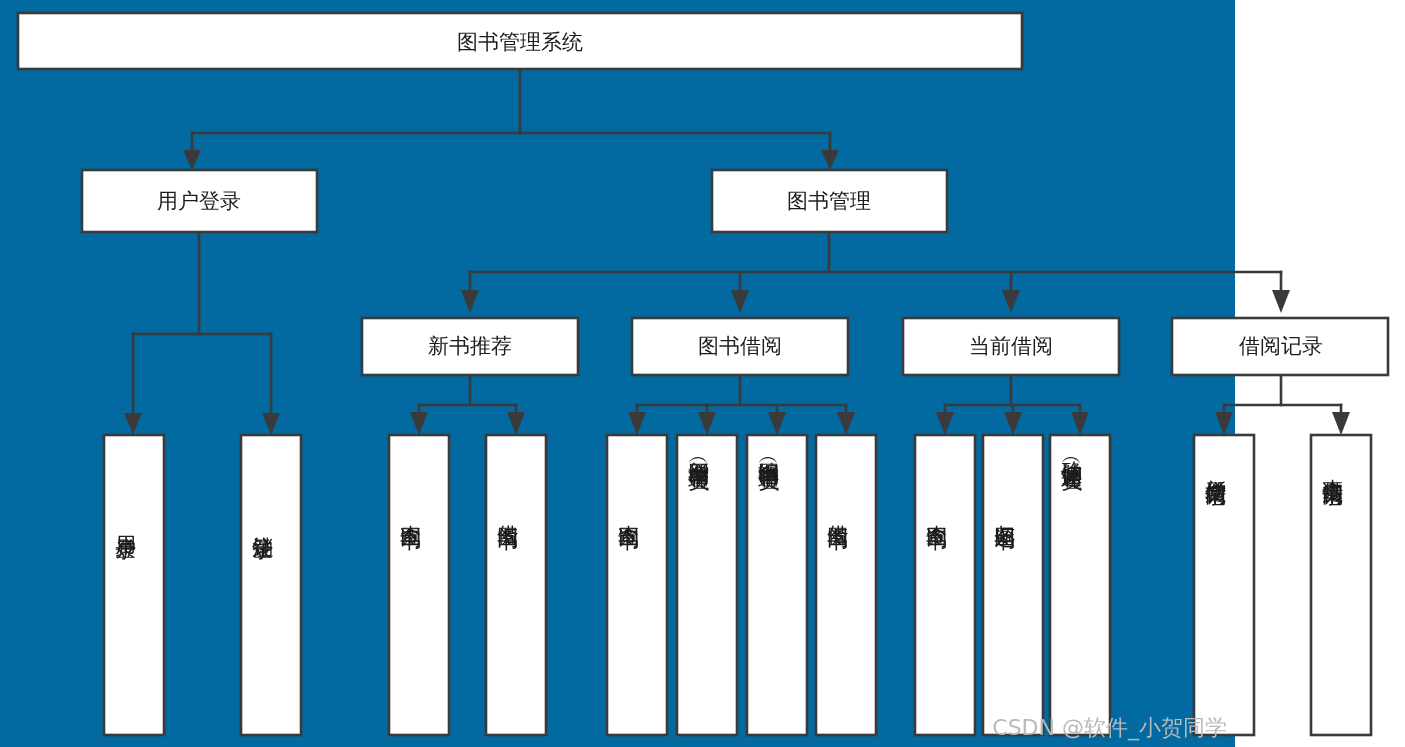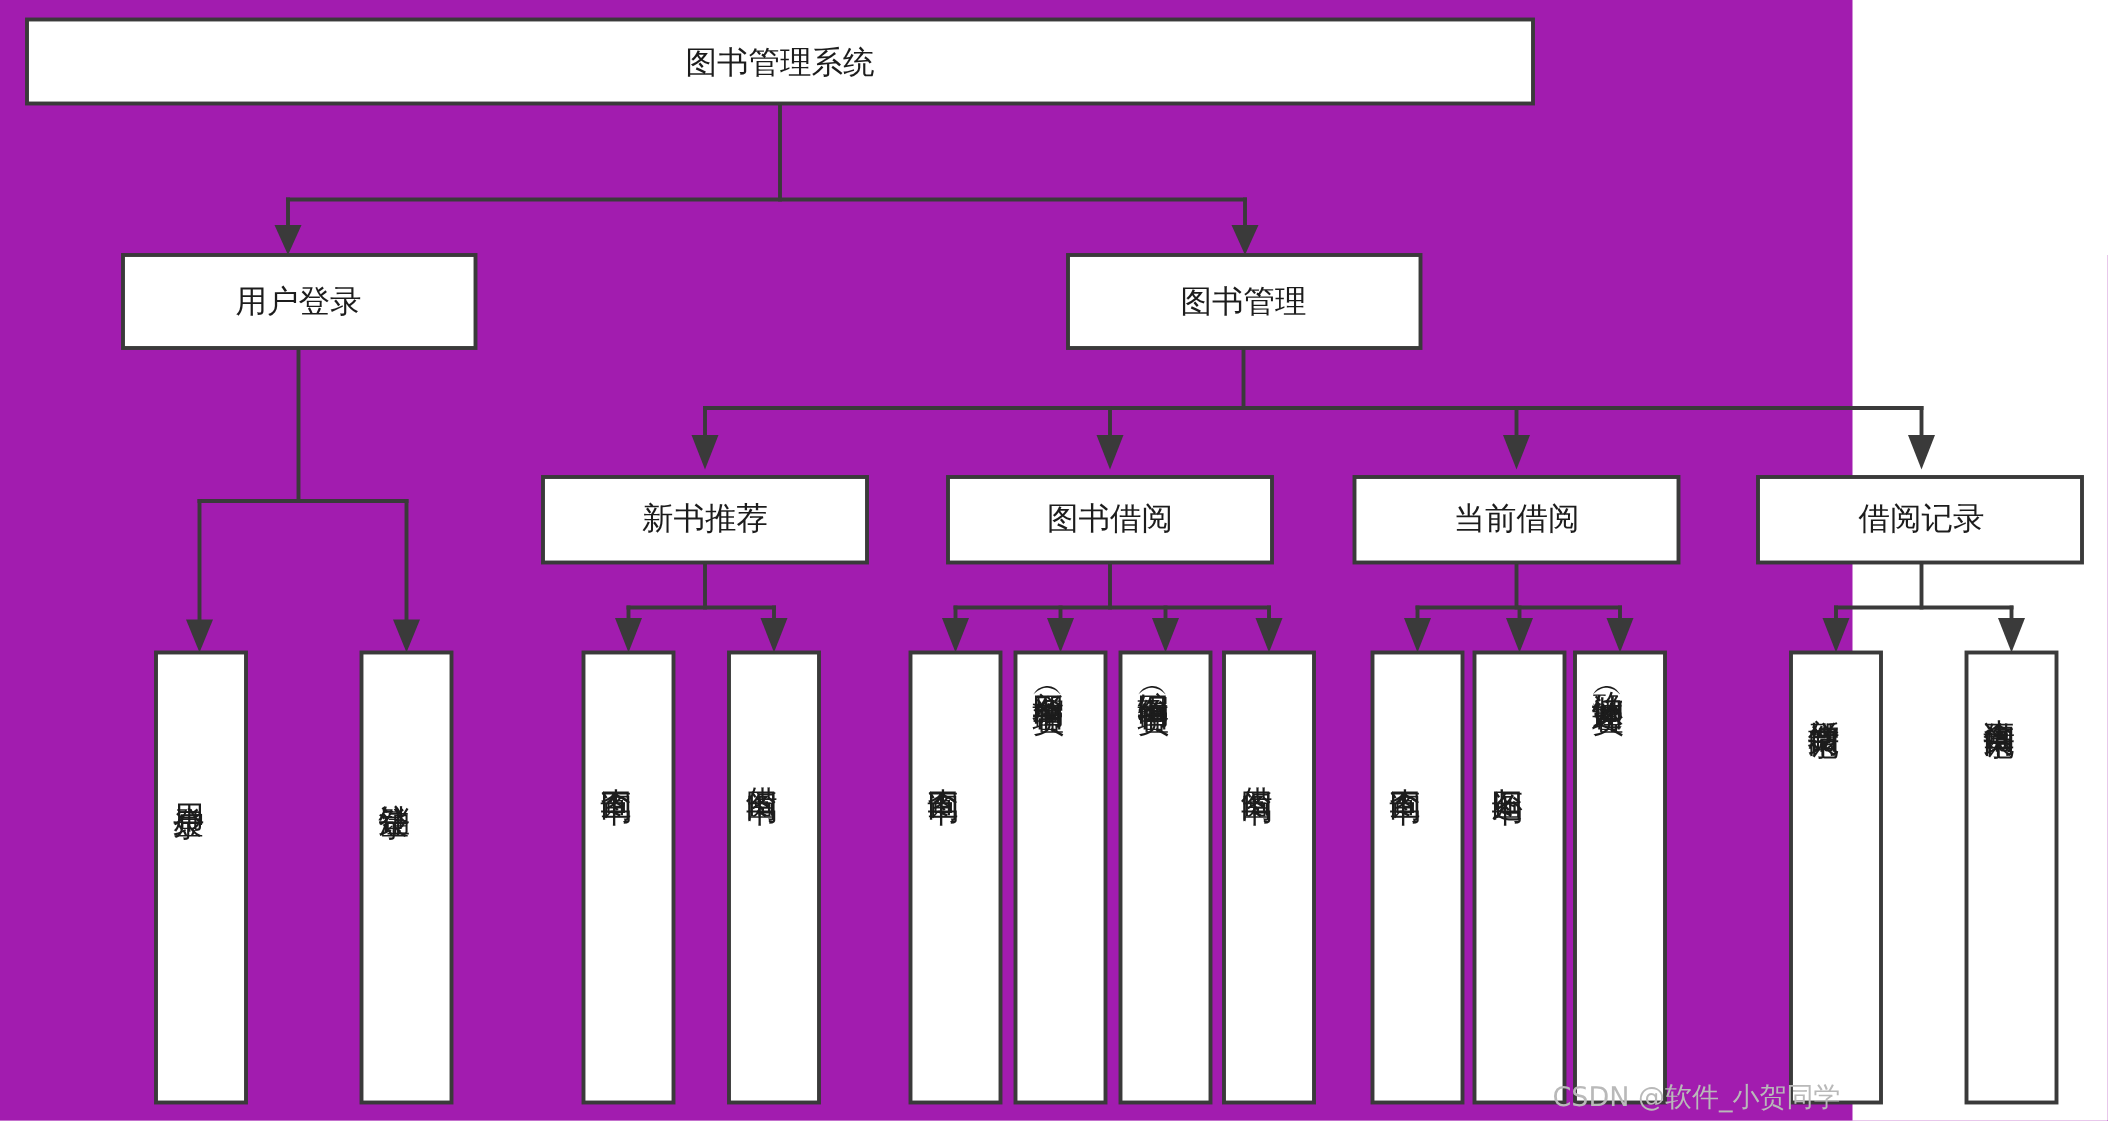--- a/index.html
+++ b/index.html
@@ -11,21 +11,21 @@
   body {
     width: 1405px;
     height: 747px;
     font-family: "DejaVu Sans", "Liberation Sans", sans-serif;
     overflow: hidden;
   }
   #diagram-root {
     position: relative;
     width: 1235px;
     height: 747px;
-    background: #a21caf;
+    background: #0369a1;
   }
   svg#diagram-svg {
     position: absolute;
     left: 0;
     top: 0;
     width: 1405px;
     height: 747px;
     display: block;
   }
   .node-box {
@@ -58,21 +58,21 @@
     text-orientation: upright;
     dominant-baseline: hanging;
     text-anchor: start;
     letter-spacing: 1.5px;
   }
   .watermark-text {
     position: absolute;
     right: 8px;
     bottom: 4px;
     font-family: "DejaVu Sans", "Liberation Sans", sans-serif;
-    font-size: 18px;
+    font-size: 22px;
     color: #b9b9b9;
     white-space: nowrap;
     user-select: none;
     text-align: right;
   }
 </style>
 </head>
 <body>
 
 <div id="diagram-root">

